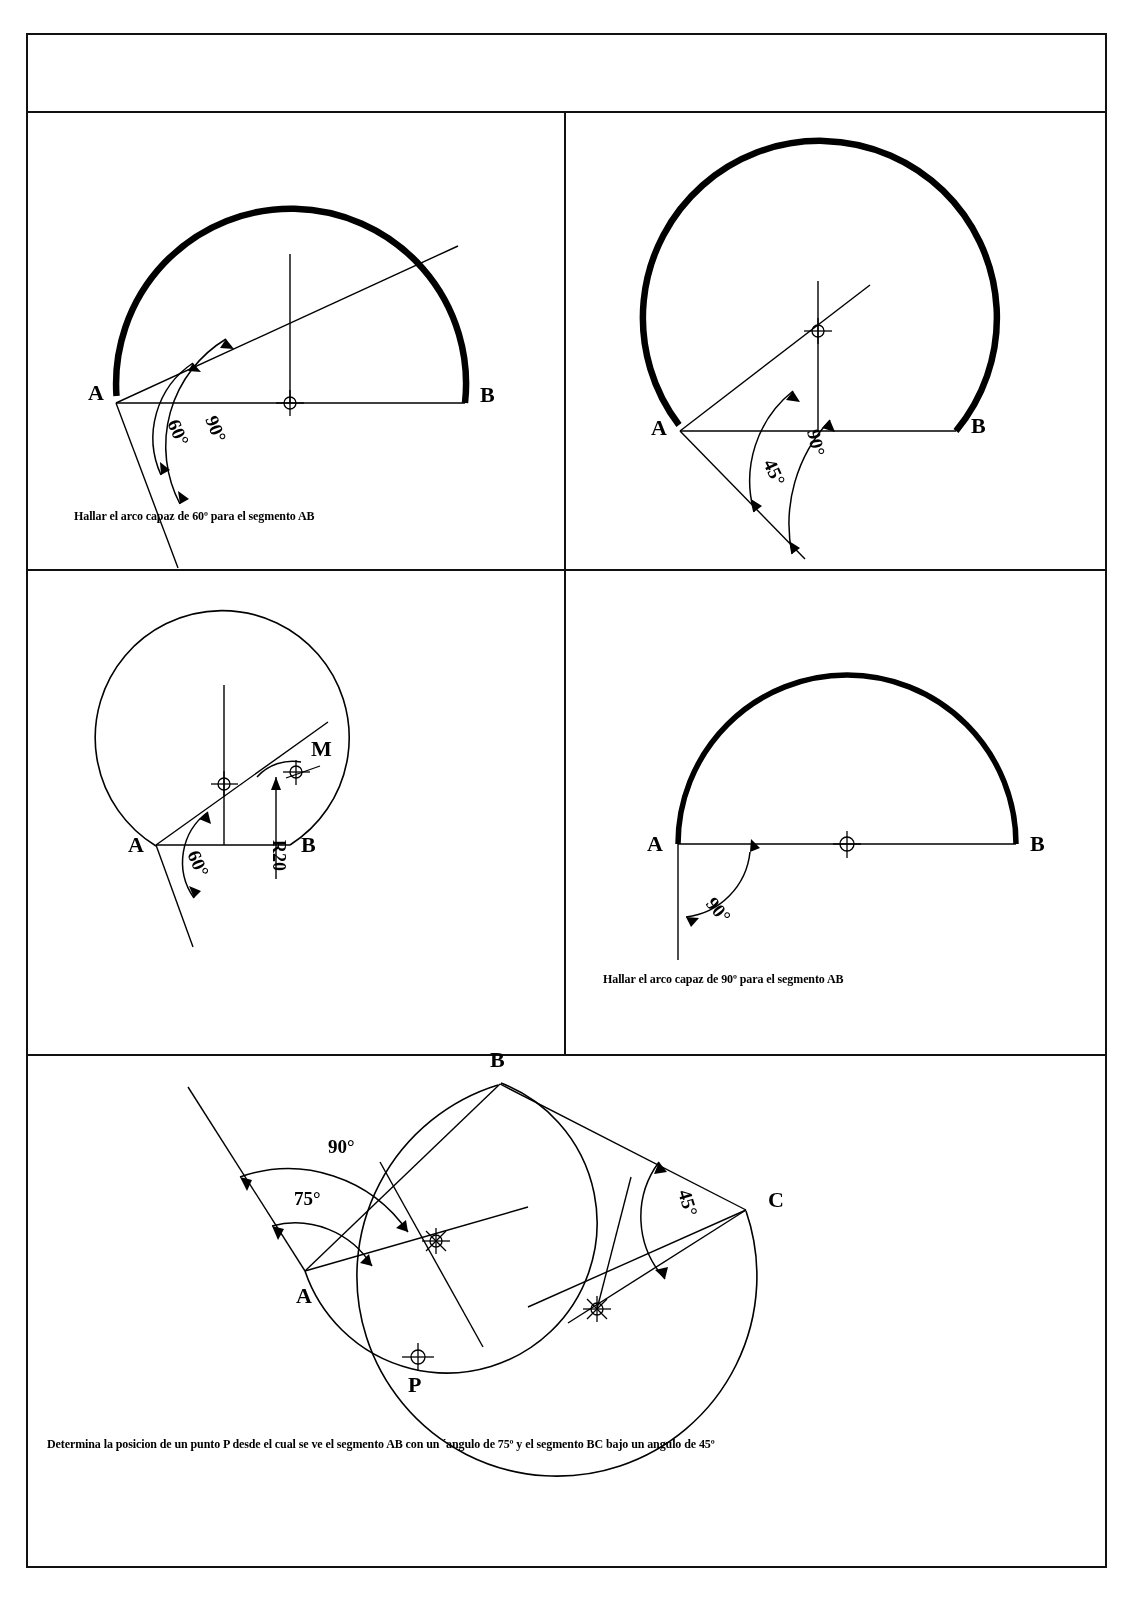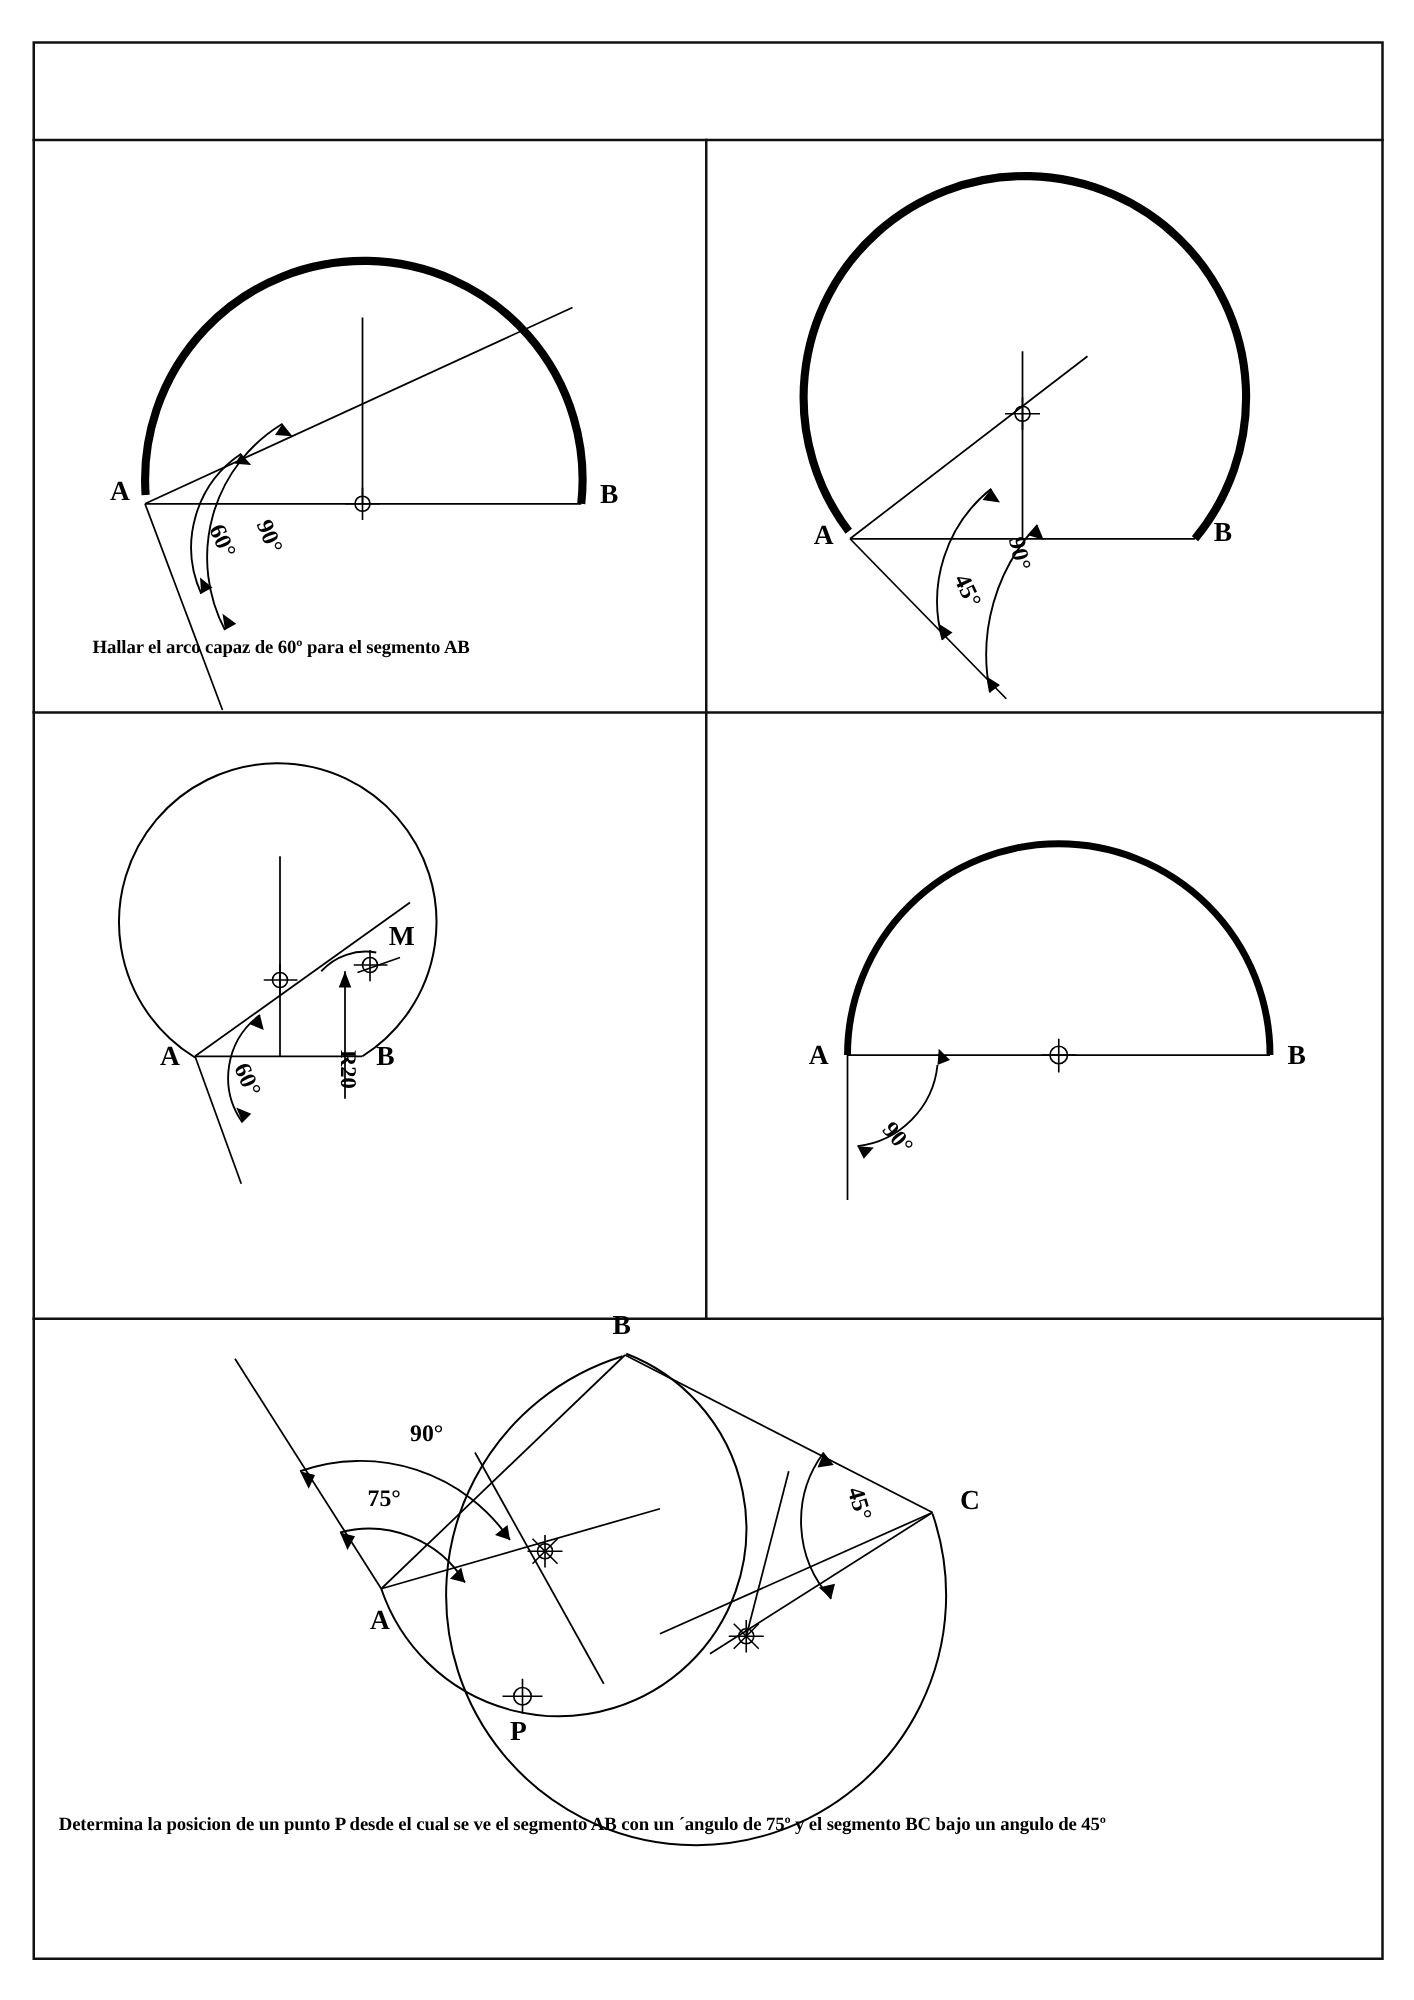--- a/index.html
+++ b/index.html
@@ -98,21 +98,21 @@
     font-family: "Liberation Serif", "DejaVu Serif", serif;
     font-weight: bold;
     font-size: 18px;
     fill: #000;
   }
 
   .caption {
     position: absolute;
     font-family: "Liberation Serif", "DejaVu Serif", serif;
     font-weight: bold;
-    font-size: 15px;
+    font-size: 12px;
     line-height: 1.28;
     color: #000;
     letter-spacing: -0.1px;
   }
 </style>
 </head>
 <body>
 
 <div id="sheet">
 
@@ -253,20 +253,21 @@
       </g>
 
       <path class="arcline" d="M 183 280 A 73 73 0 0 1 119 345"></path>
       <path fill="#000" d="M 183 280 l 1 -13 l 9 9 z"></path>
       <path fill="#000" d="M 119 345 l 13 1 l -8 9 z"></path>
 
       <text class="ptlabel" x="80" y="279">A</text>
       <text class="ptlabel" x="463" y="279">B</text>
       <text class="anglabel" x="138" y="332" transform="rotate(50 138 332)">90°</text>
     </svg>
+    <div class="caption" style="left:36px; top:400px; width:490px;">Hallar el arco capaz de 90º para el segmento AB</div>
   </div>
 
   <div class="panel" style="left:28px; top:1057px; width:1079px; height:509px;">
     <svg width="1079" height="509" viewBox="0 0 1079 509">
 
       <path class="thin2" d="M 470 28 A 200 200 0 1 0 718 154"></path>
 
       <path class="thin2" d="M 277 214 A 150 150 0 1 0 473 26"></path>
 
       <line class="thin" x1="277" y1="214" x2="472" y2="27"></line>
@@ -318,19 +319,19 @@
 
       <text class="ptlabel" x="462" y="10">B</text>
       <text class="ptlabel" x="740" y="150">C</text>
       <text class="ptlabel" x="268" y="246">A</text>
       <text class="ptlabel" x="380" y="335">P</text>
 
       <text class="anglabel" x="300" y="96">90°</text>
       <text class="anglabel" x="266" y="148">75°</text>
       <text class="anglabel" x="650" y="135" transform="rotate(73 650 135)">45°</text>
     </svg>
-    <div class="caption" style="left:19px; top:380px; width:1040px;margin-top:14px;">
+    <div class="caption" style="left:19px; top:380px; width:1040px;">
       <span>Determina la posicion de un punto P desde el cual se ve el segmento AB con un ´angulo de 75º y el segmento BC bajo un angulo</span>
       <span>de  45º</span>
     </div>
   </div>
 
 </div>
 
 </body></html>

